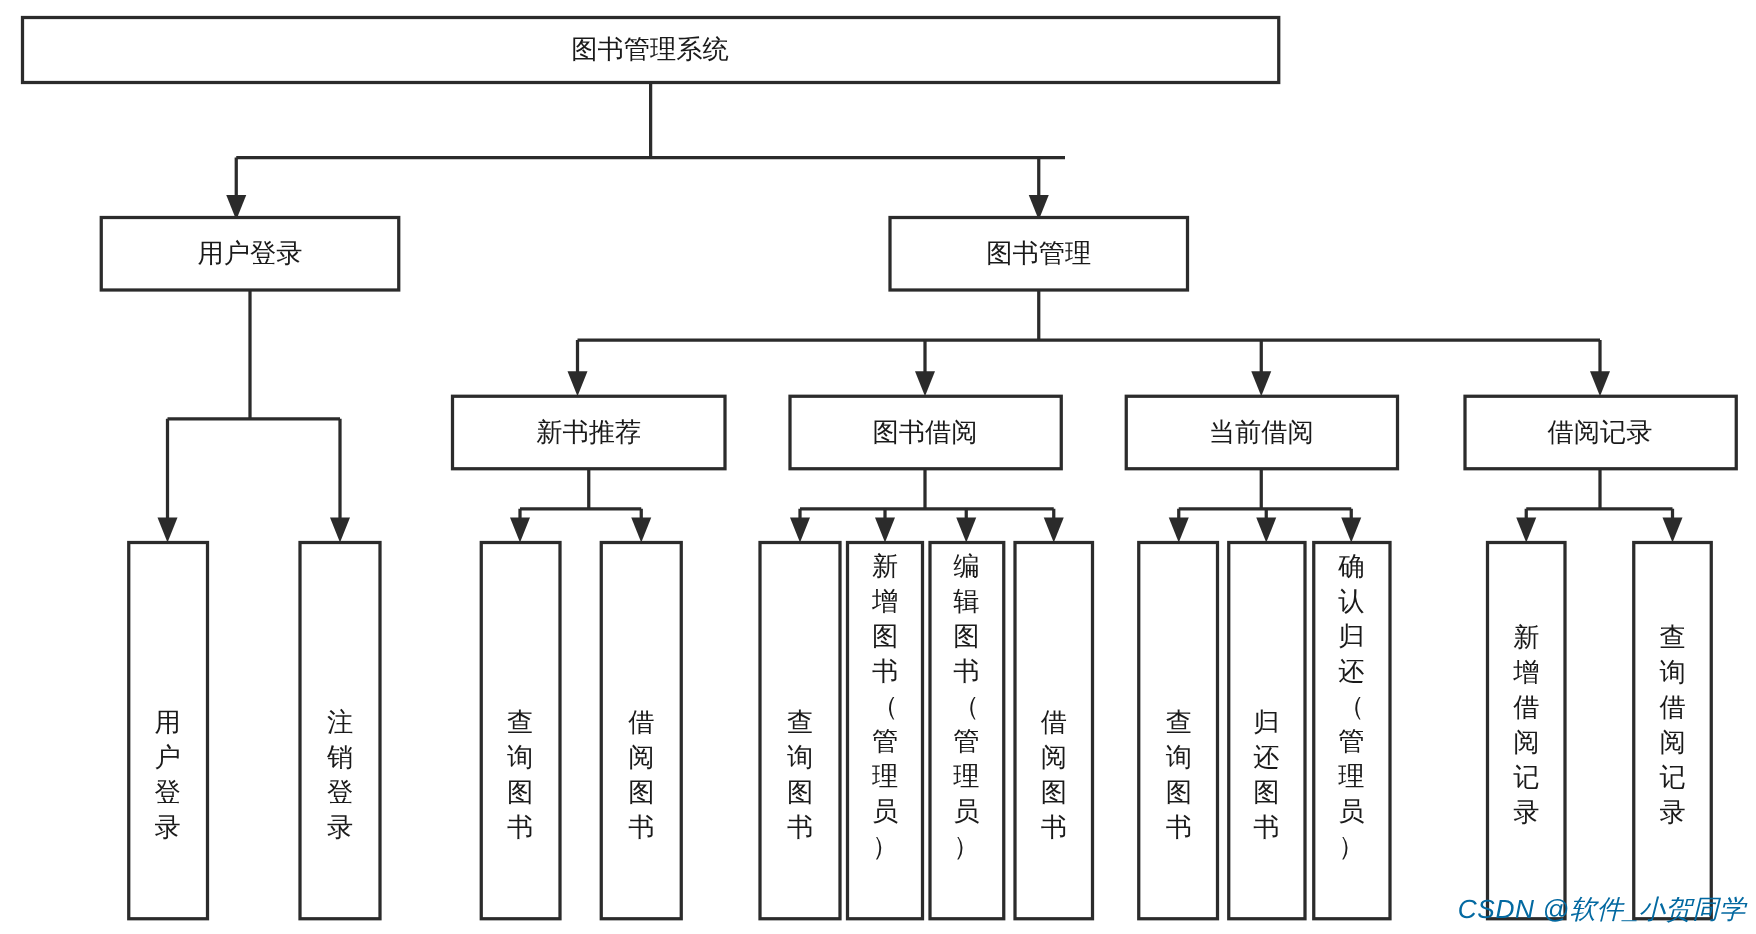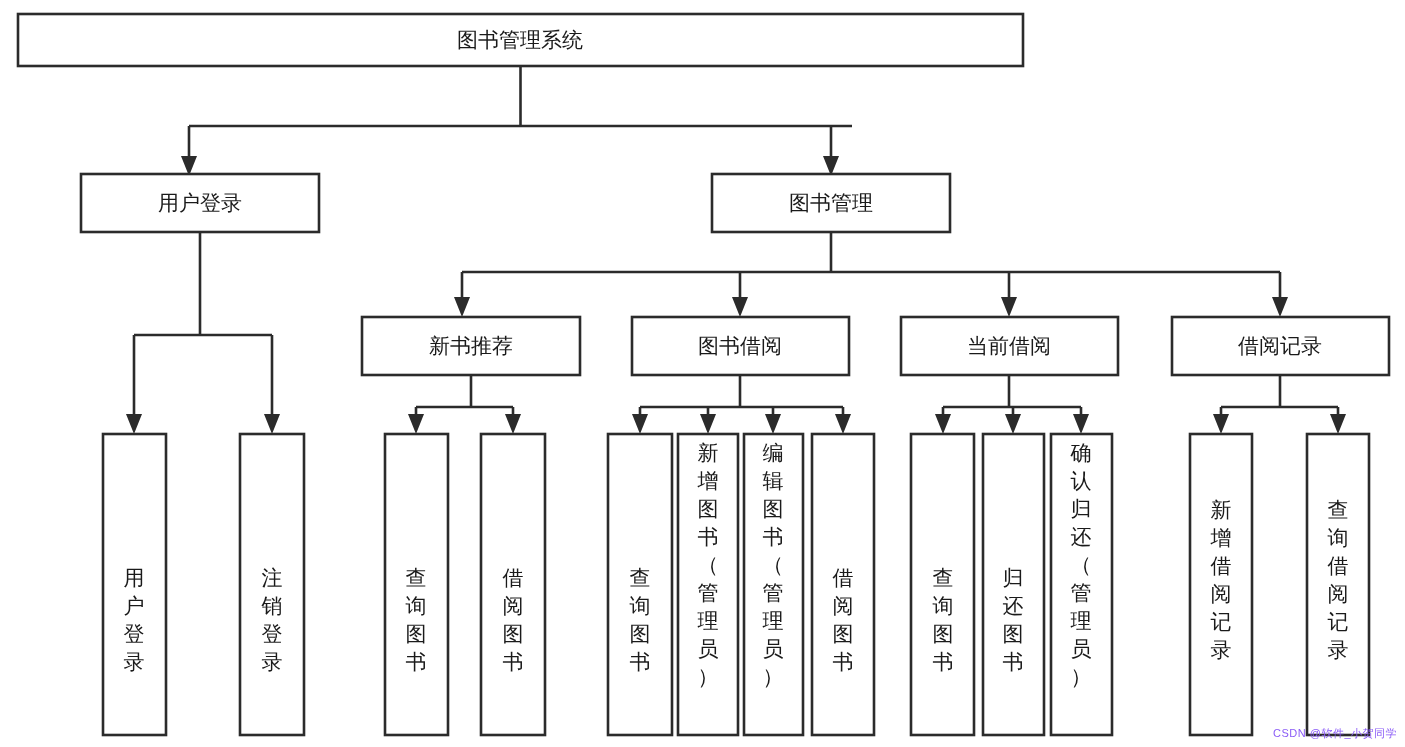--- a/index.html
+++ b/index.html
@@ -45,25 +45,26 @@
   }
   .arrow-head {
     fill: #2b2b2b;
     stroke: none;
   }
   .watermark {
     position: absolute;
     right: 8px;
     bottom: 6px;
     font-family: "Liberation Sans", "DejaVu Sans", sans-serif;
-    font-size: 11px;
-    color: #8b5cf6;
+    font-size: 21px;
+    color: #0369a1;
     letter-spacing: 0.5px;
     white-space: nowrap;
     pointer-events: none;
+    font-style: italic;
   }
 </style>
 </head>
 <body>
 
 <svg id="diagram" viewBox="0 0 1405 747" xmlns="http://www.w3.org/2000/svg">
 
   <defs>
     <marker id="arrow" viewBox="0 0 12 14" refX="1" refY="7" markerWidth="12" markerHeight="14" orient="auto-start-reverse" markerUnits="userSpaceOnUse">
       <path d="M 0 0 L 12 7 L 0 14 L 3 7 Z" class="arrow-head"></path>

